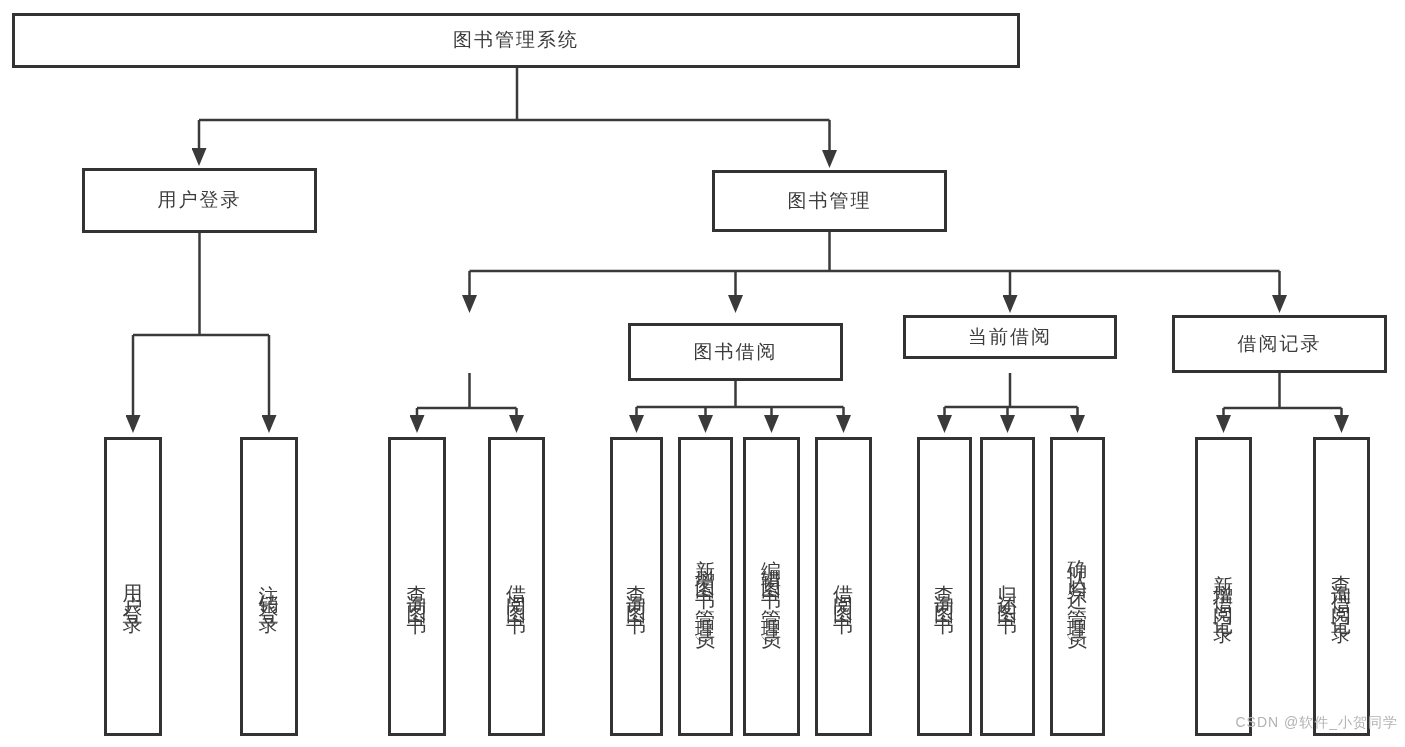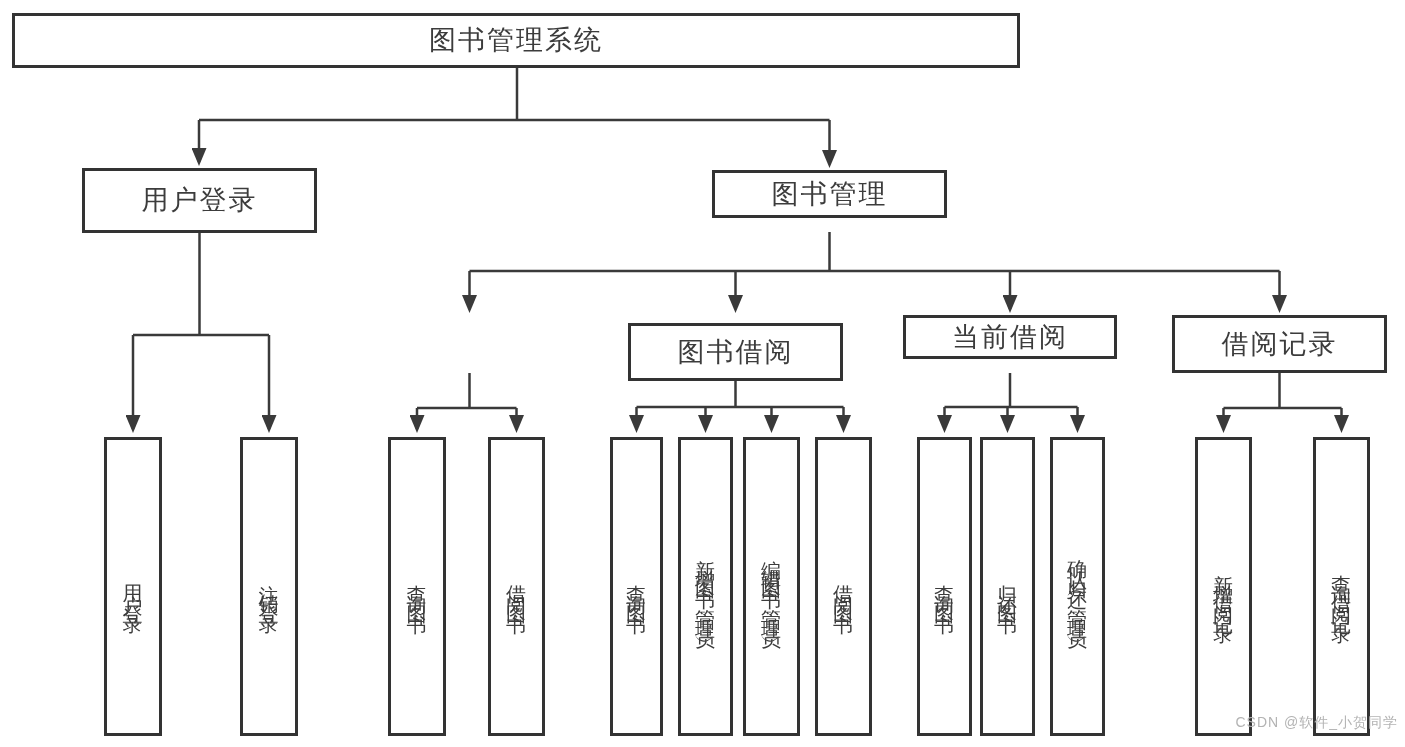--- a/index.html
+++ b/index.html
@@ -19,21 +19,21 @@
   }
   .node {
     position: absolute;
     box-sizing: border-box;
     background: #ffffff;
     border: 3px solid #333333;
     display: flex;
     align-items: center;
     justify-content: center;
     color: #3c3c3c;
-    font-size: 27px;
+    font-size: 19px;
     letter-spacing: 2px;
     text-align: center;
     line-height: 1.2;
   }
   .node.v {
     writing-mode: vertical-rl;
     text-orientation: mixed;
     font-size: 20px;
     letter-spacing: 10px;
     padding-top: 4px;
@@ -99,21 +99,21 @@
       <path d="M1279.5,373 V408"></path>
       <path d="M1223.5,408 H1341.5"></path>
       <path d="M1223.5,408 V429" marker-end="url(#arr)"></path>
       <path d="M1341.5,408 V429" marker-end="url(#arr)"></path>
     </g>
   </svg>
 
   <div class="node" style="left:12px; top:13px; width:1008px; height:55px;">图书管理系统</div>
 
   <div class="node" style="left:82px; top:168px; width:235px; height:65px;">用户登录</div>
-  <div class="node" style="left:712px; top:170px; width:235px; height:48px;">图书管理</div>
+  <div class="node" style="left:712px; top:170px; width:235px; height:62px;">图书管理</div>
 
   <div class="node" style="left:628px; top:323px; width:215px; height:58px;">图书借阅</div>
   <div class="node" style="left:903px; top:315px; width:214px; height:44px;">当前借阅</div>
   <div class="node" style="left:1172px; top:315px; width:215px; height:58px;">借阅记录</div>
 
   <div class="node v" style="left:104px; top:437px; width:58px; height:299px;">用户登录</div>
   <div class="node v" style="left:240px; top:437px; width:58px; height:299px;">注销登录</div>
 
   <div class="node v" style="left:388px; top:437px; width:58px; height:299px;">查询图书</div>
   <div class="node v" style="left:488px; top:437px; width:57px; height:299px;">借阅图书</div>

